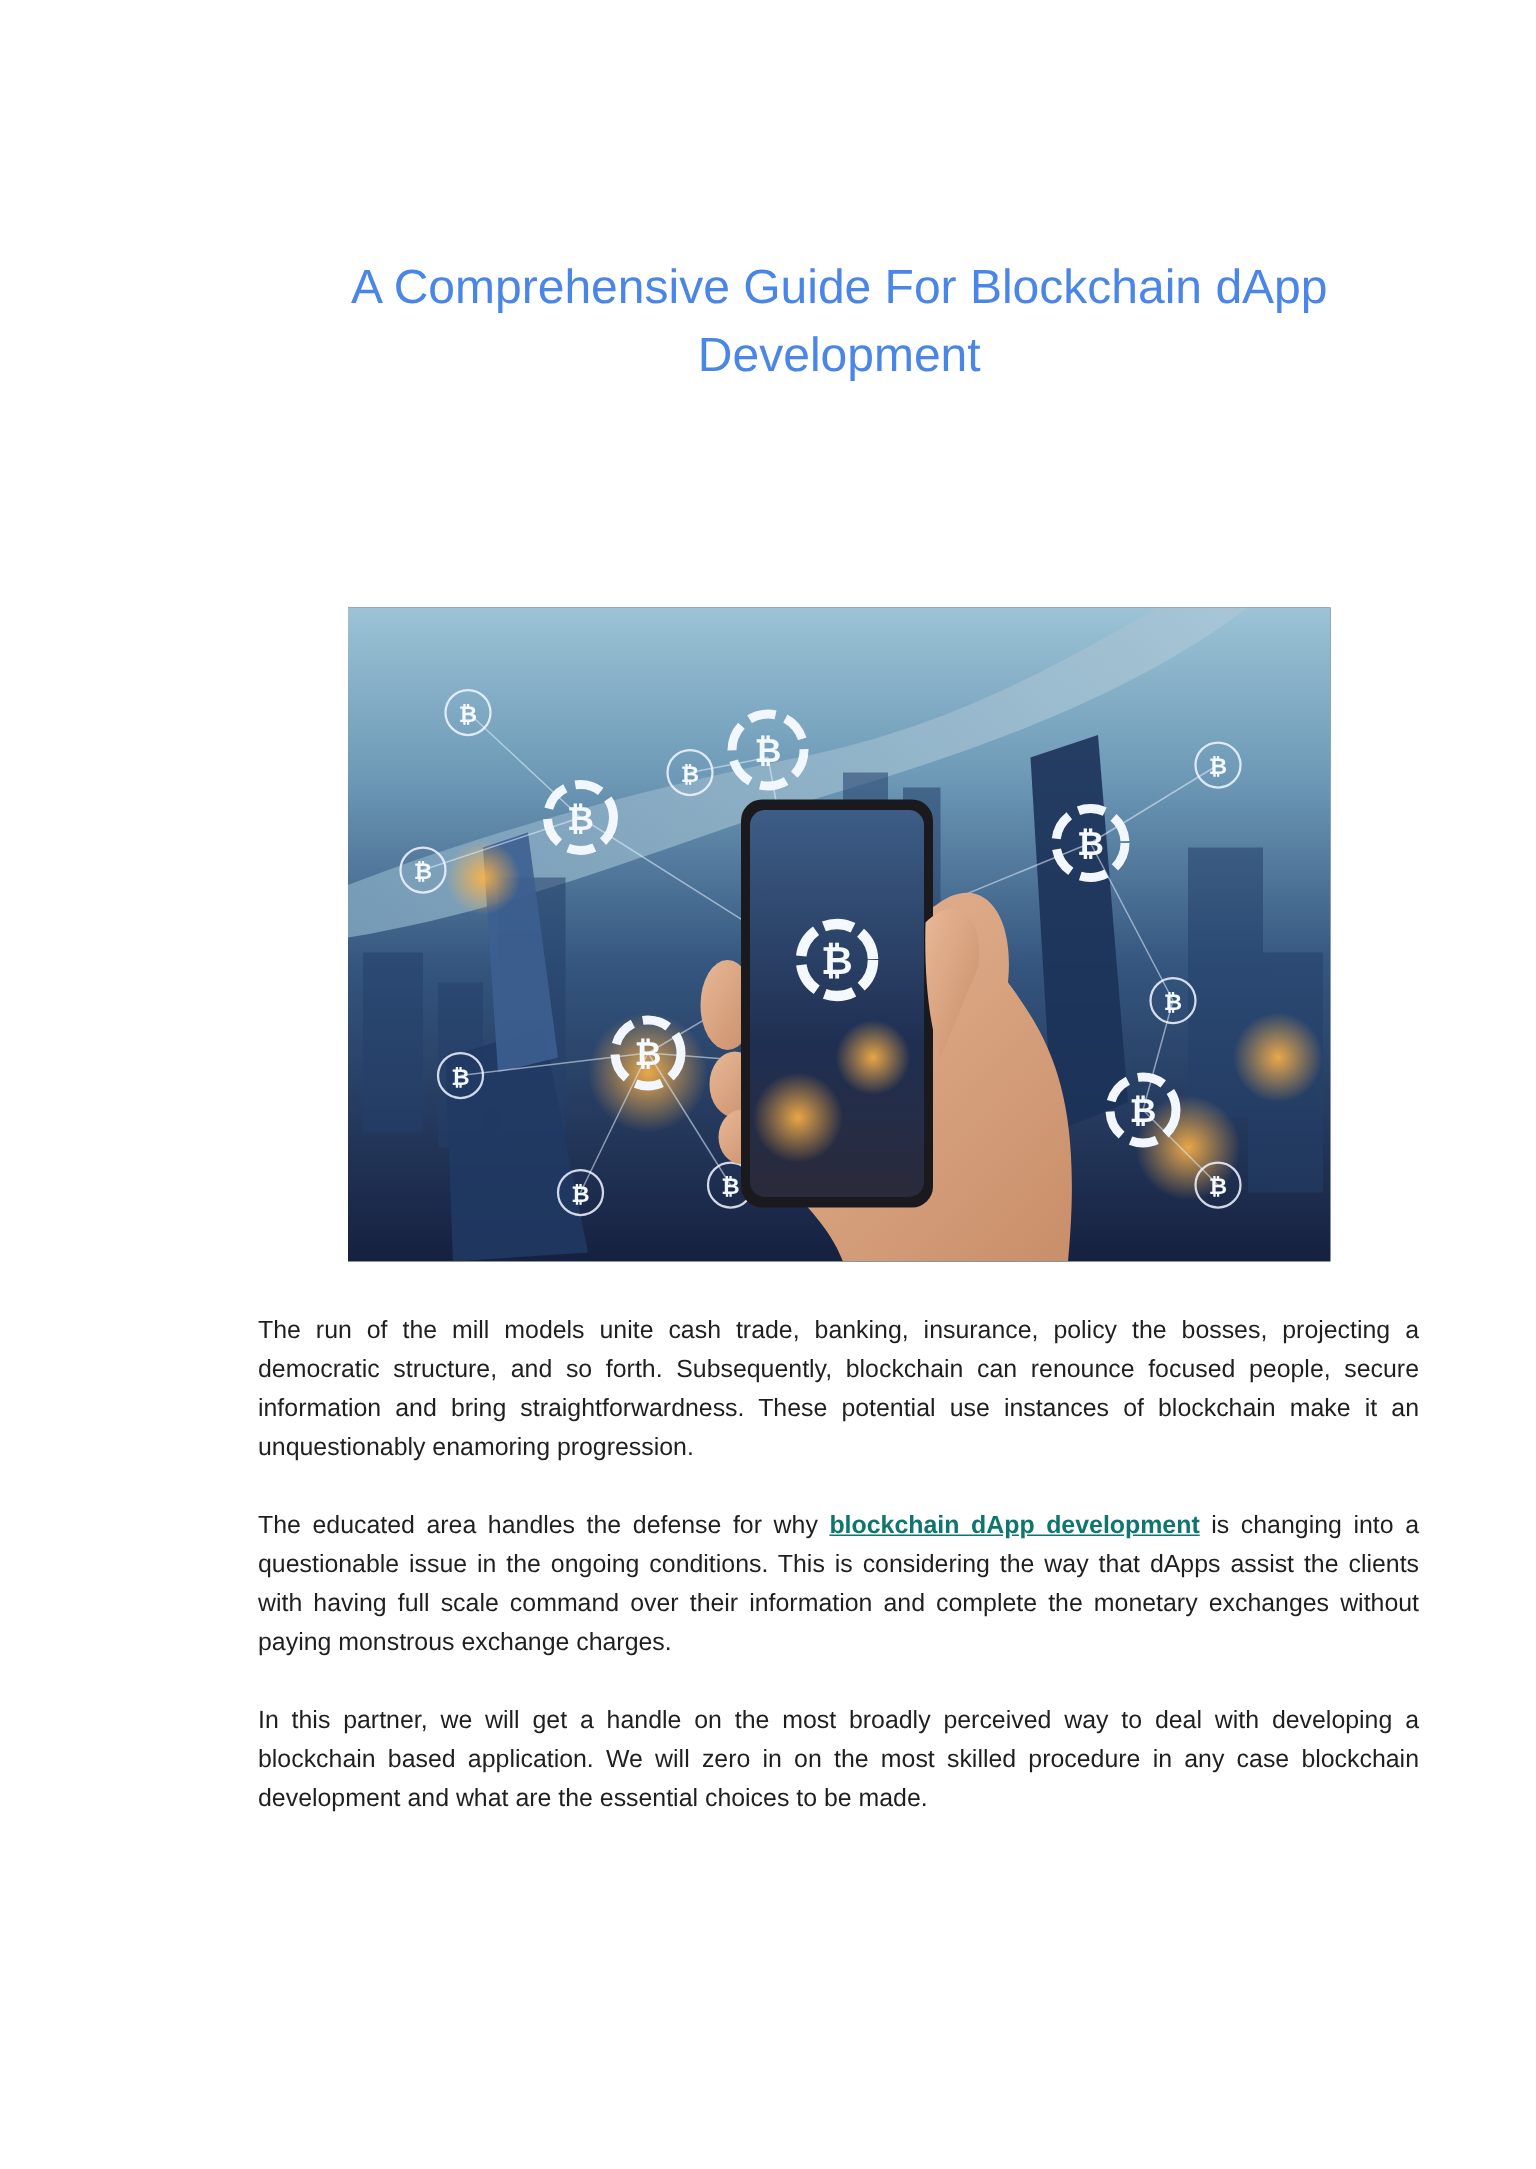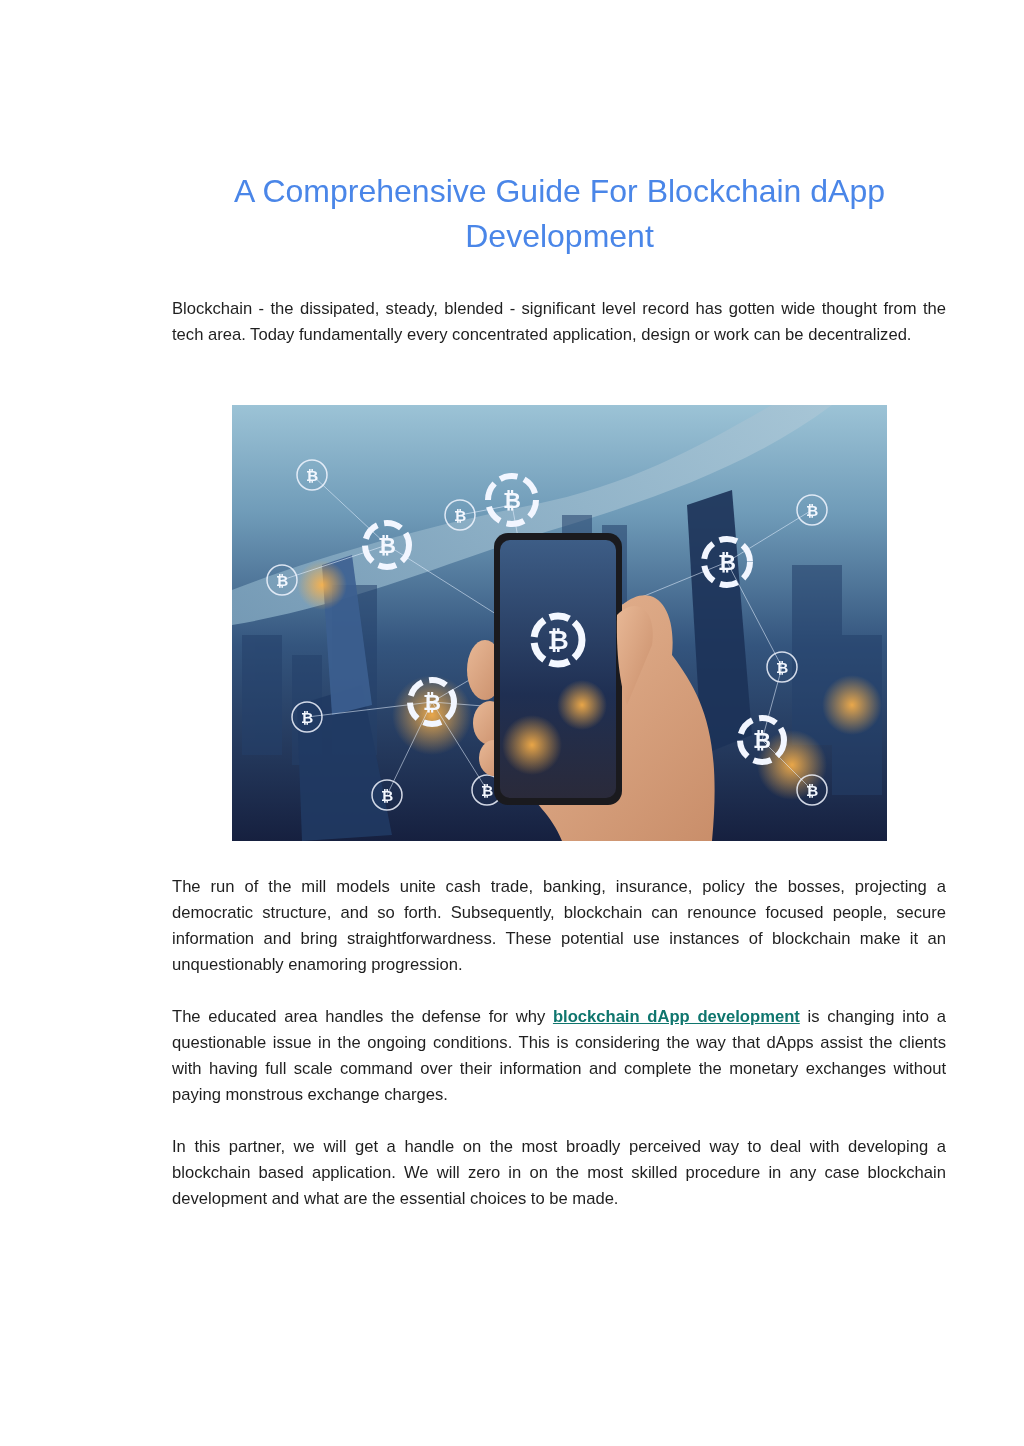--- a/index.html
+++ b/index.html
@@ -23,21 +23,20 @@
   }
   .hero svg { display: block; width: 655px; height: 436px; }
 </style>
 </head>
 <body>
 
 <div class="page">
 
   <h1 class="title">A Comprehensive Guide For Blockchain dApp Development</h1>
 
-  <p class="para" style="top:284px;">Blockchain - the dissipated, steady, blended - significant level record has gotten wide thought from the tech area. Today fundamentally every concentrated application, design or work can be decentralized.</p>
 
   <div class="hero">
     <svg viewBox="0 0 655 436" xmlns="http://www.w3.org/2000/svg">
       <defs>
         <linearGradient id="sky" x1="0" y1="0" x2="0" y2="1">
           <stop offset="0" stop-color="#9cc3d6"></stop>
           <stop offset="0.25" stop-color="#6f9bb8"></stop>
           <stop offset="0.55" stop-color="#34557e"></stop>
           <stop offset="1" stop-color="#16203f"></stop>
         </linearGradient>

